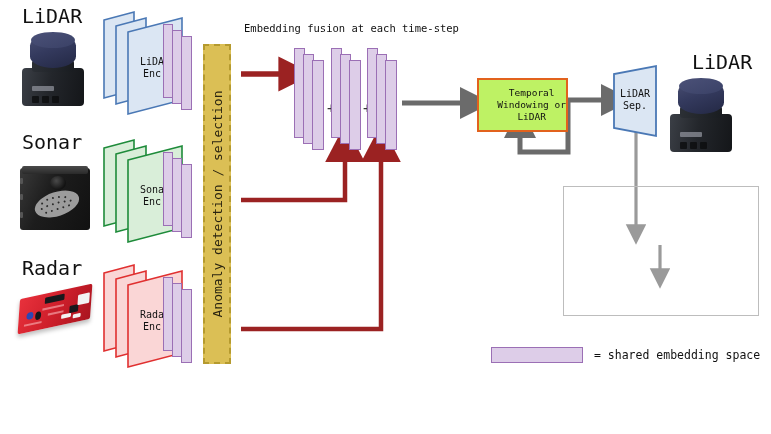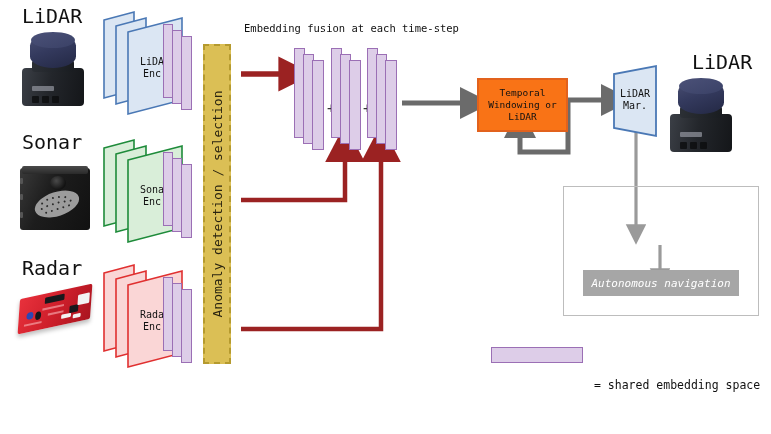--- a/index.html
+++ b/index.html
@@ -51,22 +51,22 @@
 
   
   .anom{position:absolute;background:#dbbf55;border:2px dashed #b59a2e;box-sizing:border-box;}
   .anom-txt{position:absolute;left:50%;top:50%;transform:translate(-50%,-50%) rotate(-90deg);
     white-space:nowrap;font-size:13px;color:#2a2410;}
 
   
   .plus{position:absolute;font-size:14px;color:#333;}
 
   
-  .tbox{position:absolute;background:#f97316;border:2px solid #e2621d;box-sizing:border-box;
-        display:flex;align-items:center;justify-content:center;text-align:center;
+  .tbox{position:absolute;background:#bef264;border:2px solid #e2621d;box-sizing:border-box;
+        display:flex;align-items:center;justify-content:flex-end;text-align:center;
         font-size:9.5px;line-height:12px;color:#111;}
   .dec{position:absolute;}
 
   .downbox{position:absolute;border:1px solid #bdbdbd;box-sizing:border-box;background:transparent;}
   .graybox{position:absolute;background:#a6a6a6;display:flex;align-items:center;justify-content:center;
      color:#ffffff;font-style:italic;font-size:11px;white-space:nowrap;}
 
   
   .legbox{position:absolute;background:#ddcde8;border:1.5px solid #9b6fb5;box-sizing:border-box;}
   .legtxt{position:absolute;font-size:11.5px;color:#111;white-space:nowrap;}
@@ -262,40 +262,37 @@
       <div>LiDAR</div>
     </div>
   </div>
 
   <div class="dec" style="left:612px;top:66px;width:46px;height:70px;">
     <svg width="46" height="70">
       <polygon points="2,8 2,62 44,70 44,0" fill="#dbe6f3" stroke="#4a78b5" stroke-width="1.8"></polygon>
     </svg>
     <div style="position:absolute;left:0;top:22px;width:46px;text-align:center;font-size:10px;line-height:12px;color:#111;">
       <div>LiDAR</div>
-      <div>Mar.</div>
+      <div>Sep.</div>
     </div>
   </div>
 
   <div class="sensor-label abs" style="left:692px;top:50px;">LiDAR</div>
 
   <div class="photo" style="left:662px;top:76px;width:82px;height:78px;">
     <div class="lidar-body" style="left:8px;top:38px;width:62px;height:38px;"></div>
     <div class="lidar-neck" style="left:18px;top:30px;width:42px;height:12px;"></div>
     <div class="lidar-cap" style="left:16px;top:4px;width:46px;height:34px;"></div>
     <div class="lidar-caplid" style="left:17px;top:2px;width:44px;height:16px;"></div>
     <div class="lidar-badge" style="left:18px;top:56px;width:22px;height:5px;"></div>
     <div class="lidar-slit" style="left:18px;top:66px;width:7px;height:7px;"></div>
     <div class="lidar-slit" style="left:28px;top:66px;width:7px;height:7px;"></div>
     <div class="lidar-slit" style="left:38px;top:66px;width:7px;height:7px;"></div>
   </div>
 
   <div class="downbox" style="left:563px;top:186px;width:196px;height:130px;"></div>
 
 
-  <div class="graybox" style="left:583px;top:270px;width:156px;height:26px;">
-    <span>Autonomous navigation</span>
-  </div>
 
   <div class="legbox" style="left:491px;top:347px;width:92px;height:16px;"></div>
-  <div class="legtxt" style="left:594px;top:348px;margin-top:30px;">= shared embedding space</div>
+  <div class="legtxt" style="left:594px;top:348px;">= shared embedding space</div>
 
 </div>
 
 </body></html>

